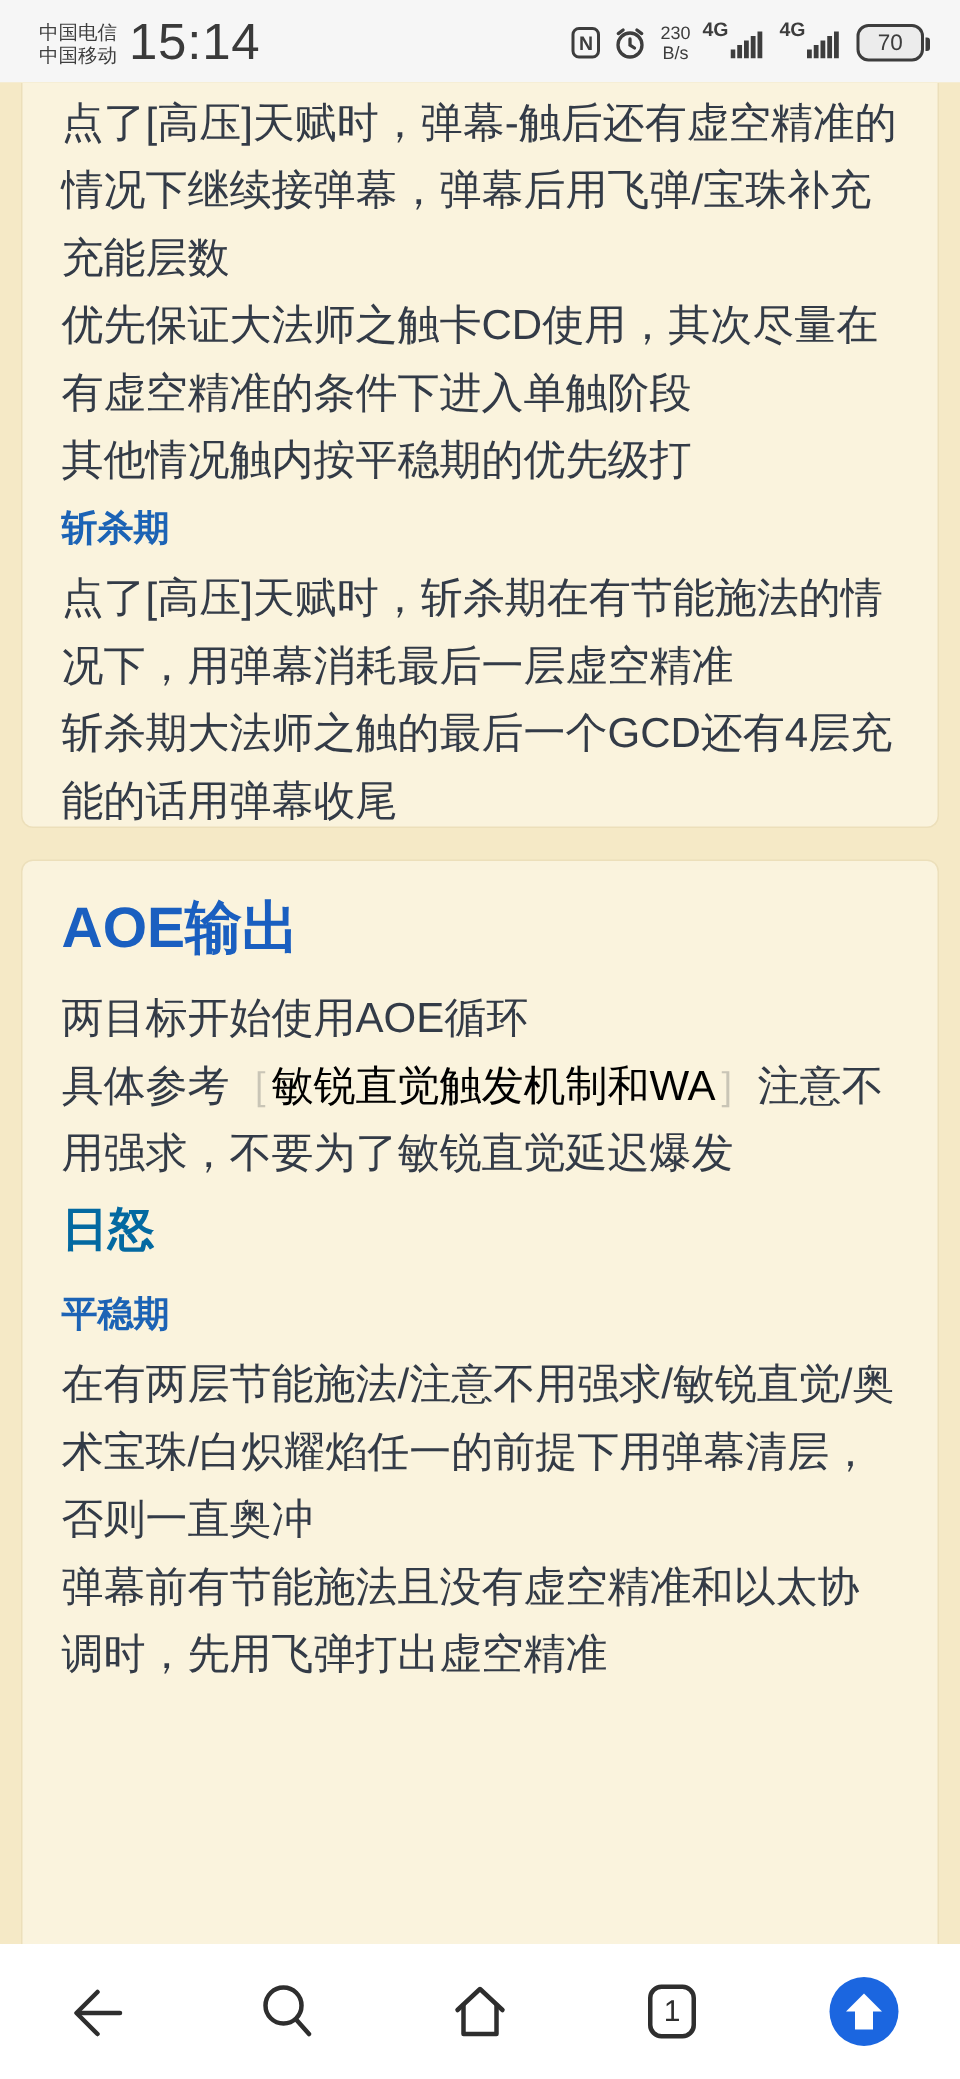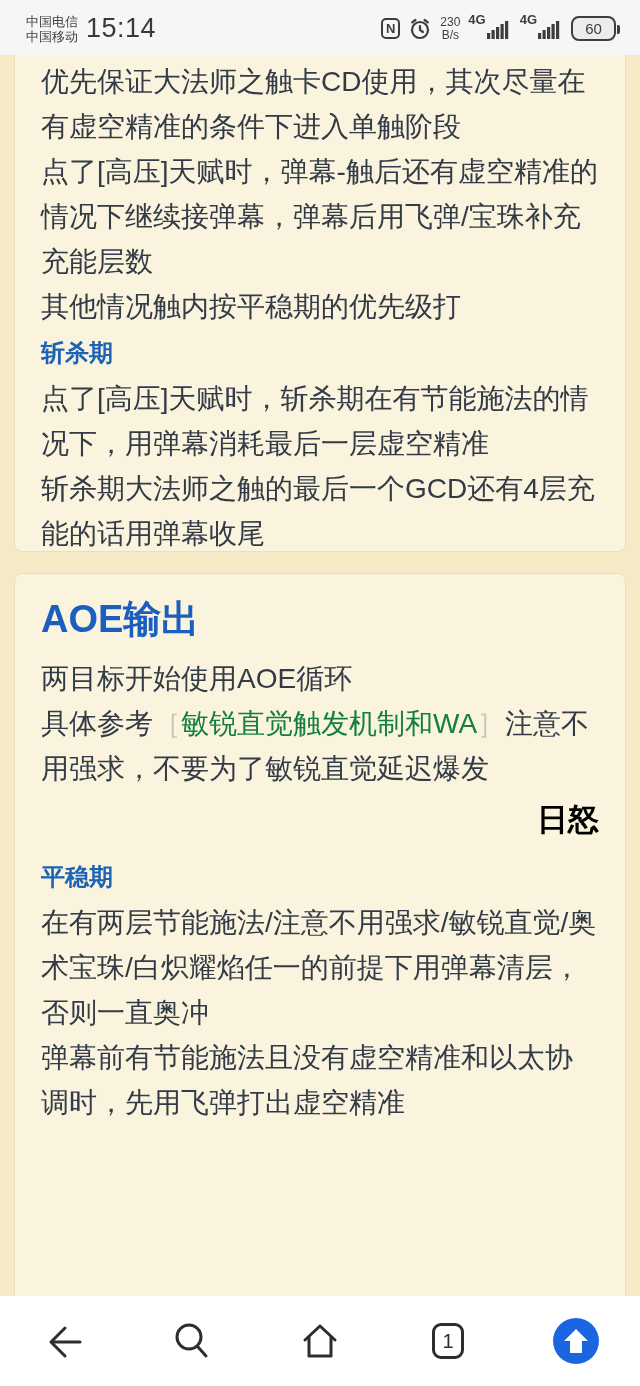--- a/index.html
+++ b/index.html
@@ -11,21 +11,21 @@
 
   
   .status-bar {
     position:absolute; top:0; left:0; width:640px; height:55px;
     background:#f6f6f6; color:#3d3d3d;
     display:flex; align-items:center; justify-content:space-between;
     padding:2px 20px 0 26px;
   }
   .sb-left { display:flex; align-items:center; }
   .carrier { font-size:13px; line-height:15px; color:#3f3f3f; }
-  .sb-time { font-size:27px; margin-left:8px; color:#3a3a3a; letter-spacing:0.5px; }
+  .sb-time { font-size:34px; margin-left:8px; color:#3a3a3a; letter-spacing:0.5px; }
   .sb-right { display:flex; align-items:center; gap:8px; }
   .nfc {
     width:19px; height:21px; border:2.5px solid #3d3d3d; border-radius:5px;
     display:flex; align-items:center; justify-content:center;
   }
   .nfc span { font-size:13px; font-weight:bold; color:#3d3d3d; }
   .netspeed { text-align:center; font-size:12px; line-height:13px; font-weight:500; color:#3d3d3d; }
   .signal { display:flex; }
   .signal .g-label { font-size:13px; font-weight:600; margin-right:1px; transform:translateY(-7px); }
   .battery {
@@ -47,23 +47,23 @@
   .card {
     margin:0 14px; background:#faf3dd; border:1px solid #ecdfba;
     padding:4px 26px 10px;
   }
   .card-1 { height:497px; border-top:none; border-radius:0 0 8px 8px; overflow:hidden; }
   .card-2 { margin-top:21px; border-radius:8px; min-height:760px; padding-top:20px; }
 
   .body-p { font-size:28px; line-height:45px; color:#333b47; }
   .h-sub { font-size:24px; line-height:42px; font-weight:700; color:#1c63b5; margin:3px 0 2px; }
   .h-big { font-size:38px; line-height:50px; font-weight:700; color:#1a5fc0; margin:0 0 12px; }
-  .h-orange { font-size:31px; line-height:46px; font-weight:700; color:#000000; margin:6px 0 13px;text-align:right; }
+  .h-orange { font-size:31px; line-height:46px; font-weight:700; color:#0369a1; margin:6px 0 13px; }
   .bracket { color:#c9c5b6; }
-  .ref-link { color:#15803d; }
+  .ref-link { color:#000000; }
 
   
   .navbar {
     position:absolute; left:0; bottom:0; width:640px; height:90px;
     background:#ffffff; display:flex; align-items:center;
   }
   .nav-slot { flex:1; display:flex; align-items:center; justify-content:center; }
   .nav-svg { stroke:#2e2e2e; stroke-width:3; fill:none; stroke-linecap:round; stroke-linejoin:round; }
   .tabs-box {
     width:32px; height:36px; border:3px solid #2e2e2e; border-radius:9px;
@@ -122,30 +122,30 @@
           <g fill="#3d3d3d">
             <rect x="0" y="14" width="3.2" height="6"></rect>
             <rect x="4.5" y="11" width="3.2" height="9"></rect>
             <rect x="9" y="8" width="3.2" height="12"></rect>
             <rect x="13.5" y="5" width="3.2" height="15"></rect>
             <rect x="18" y="2" width="3.2" height="18"></rect>
           </g>
         </svg>
       </div>
       <div class="battery">
-        <span>60</span>
+        <span>70</span>
       </div>
     </div>
   </div>
 
   <div class="content">
 
     <div class="card card-1">
+      <p class="body-p">点了[高压]天赋时，弹幕-触后还有虚空精准的情况下继续接弹幕，弹幕后用飞弹/宝珠补充充能层数</p>
       <p class="body-p">优先保证大法师之触卡CD使用，其次尽量在有虚空精准的条件下进入单触阶段</p>
-      <p class="body-p">点了[高压]天赋时，弹幕-触后还有虚空精准的情况下继续接弹幕，弹幕后用飞弹/宝珠补充充能层数</p>
       <p class="body-p">其他情况触内按平稳期的优先级打</p>
       <h3 class="h-sub">斩杀期</h3>
       <p class="body-p">点了[高压]天赋时，斩杀期在有节能施法的情况下，用弹幕消耗最后一层虚空精准</p>
       <p class="body-p">斩杀期大法师之触的最后一个GCD还有4层充能的话用弹幕收尾</p>
 
     </div>
 
     <div class="card card-2">
       <h1 class="h-big">AOE输出</h1>
       <p class="body-p">两目标开始使用AOE循环</p>

